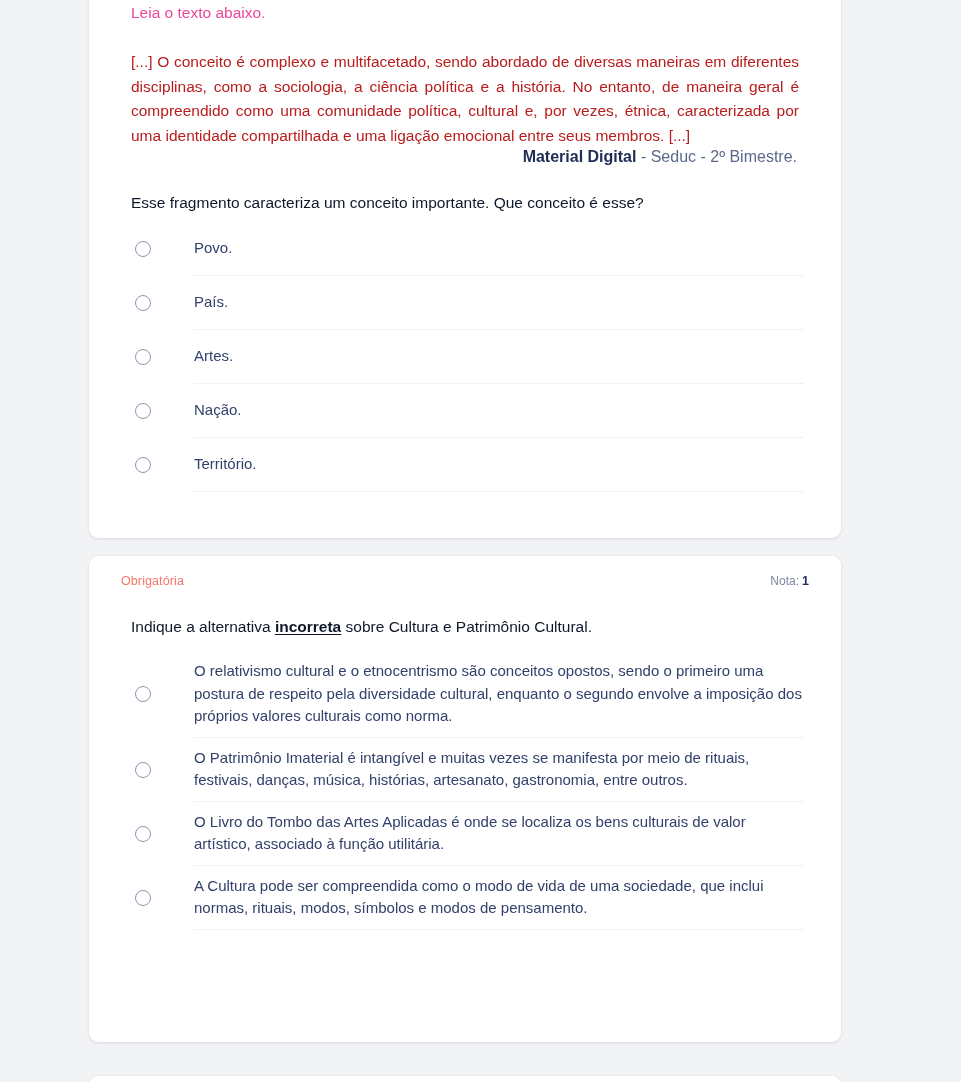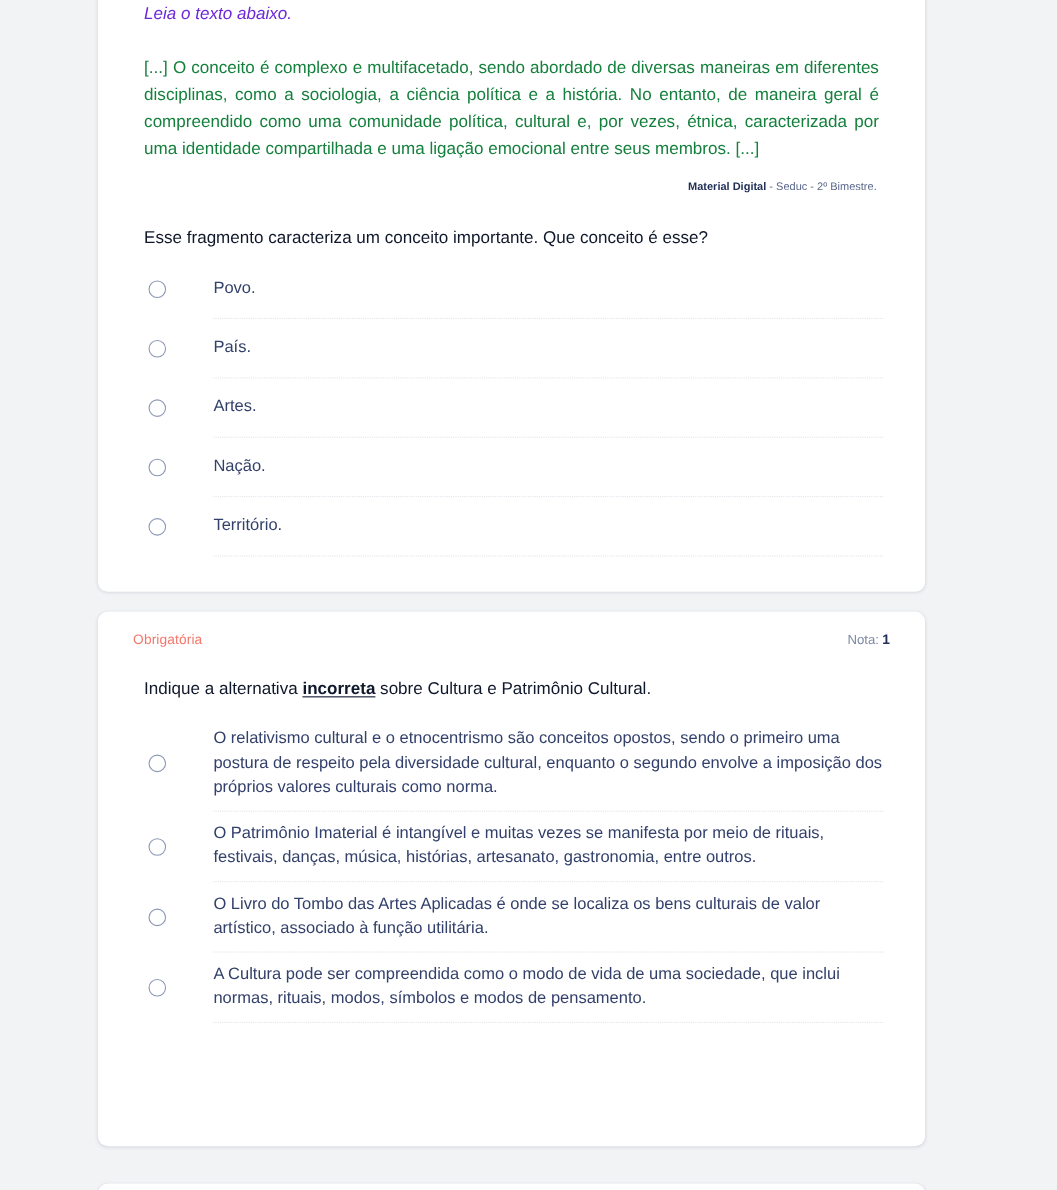--- a/index.html
+++ b/index.html
@@ -65,41 +65,39 @@
 
   #card-q3 {
     top: 1076px;
     height: 120px;
   }
 
   
   .lead-line {
     font-size: 15.5px;
     line-height: 22px;
-    color: #6d28d9;
+    color: #ec4899;
     padding: 0 18px;
-    font-style: italic;
   }
 
   .excerpt {
     font-size: 15.5px;
     line-height: 24.5px;
-    color: #15803d;
+    color: #b91c1c;
     text-align: justify;
     padding: 0 18px;
     margin-top: 26px;
   }
 
   .attribution {
-    font-size: 10px;
+    font-size: 16px;
     line-height: 18px;
     color: #5b688c;
     text-align: right;
     padding: 0 20px;
-    margin-top: 14px;
   }
   .attribution b {
     color: #1f2d55;
     font-weight: 700;
   }
 
   .question-stem {
     font-size: 15.5px;
     line-height: 22px;
     color: #0f172a;

